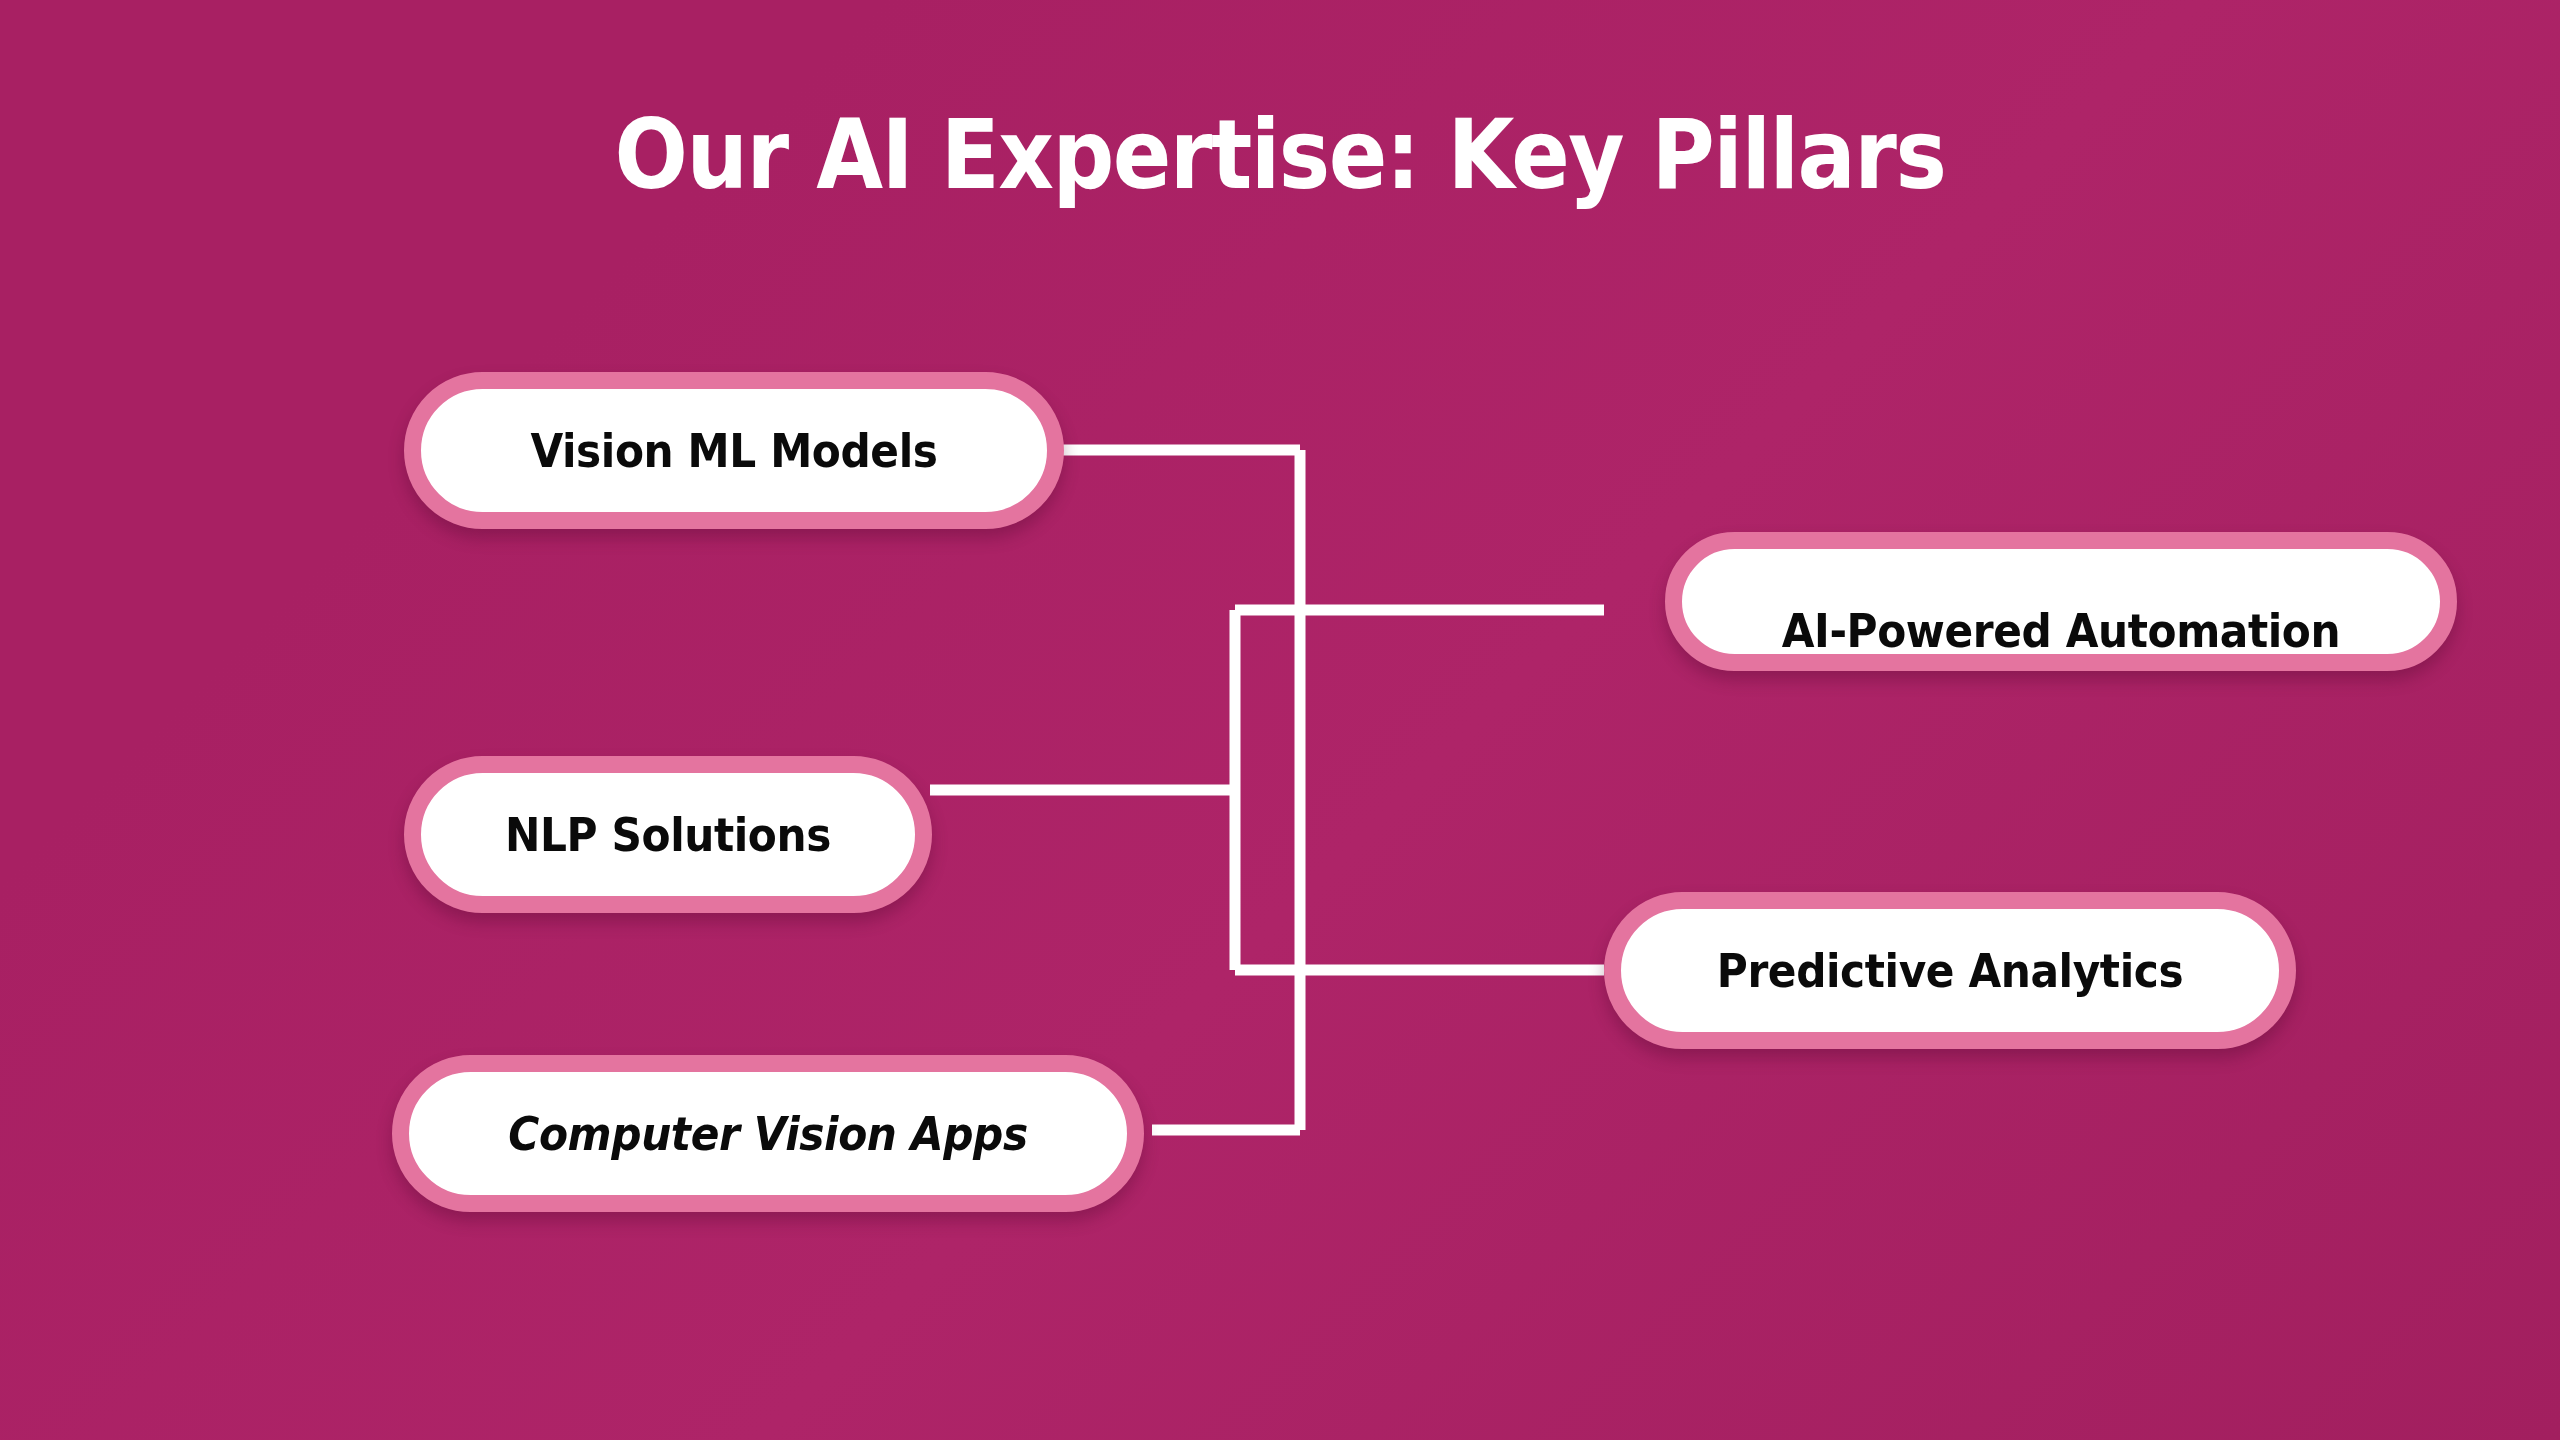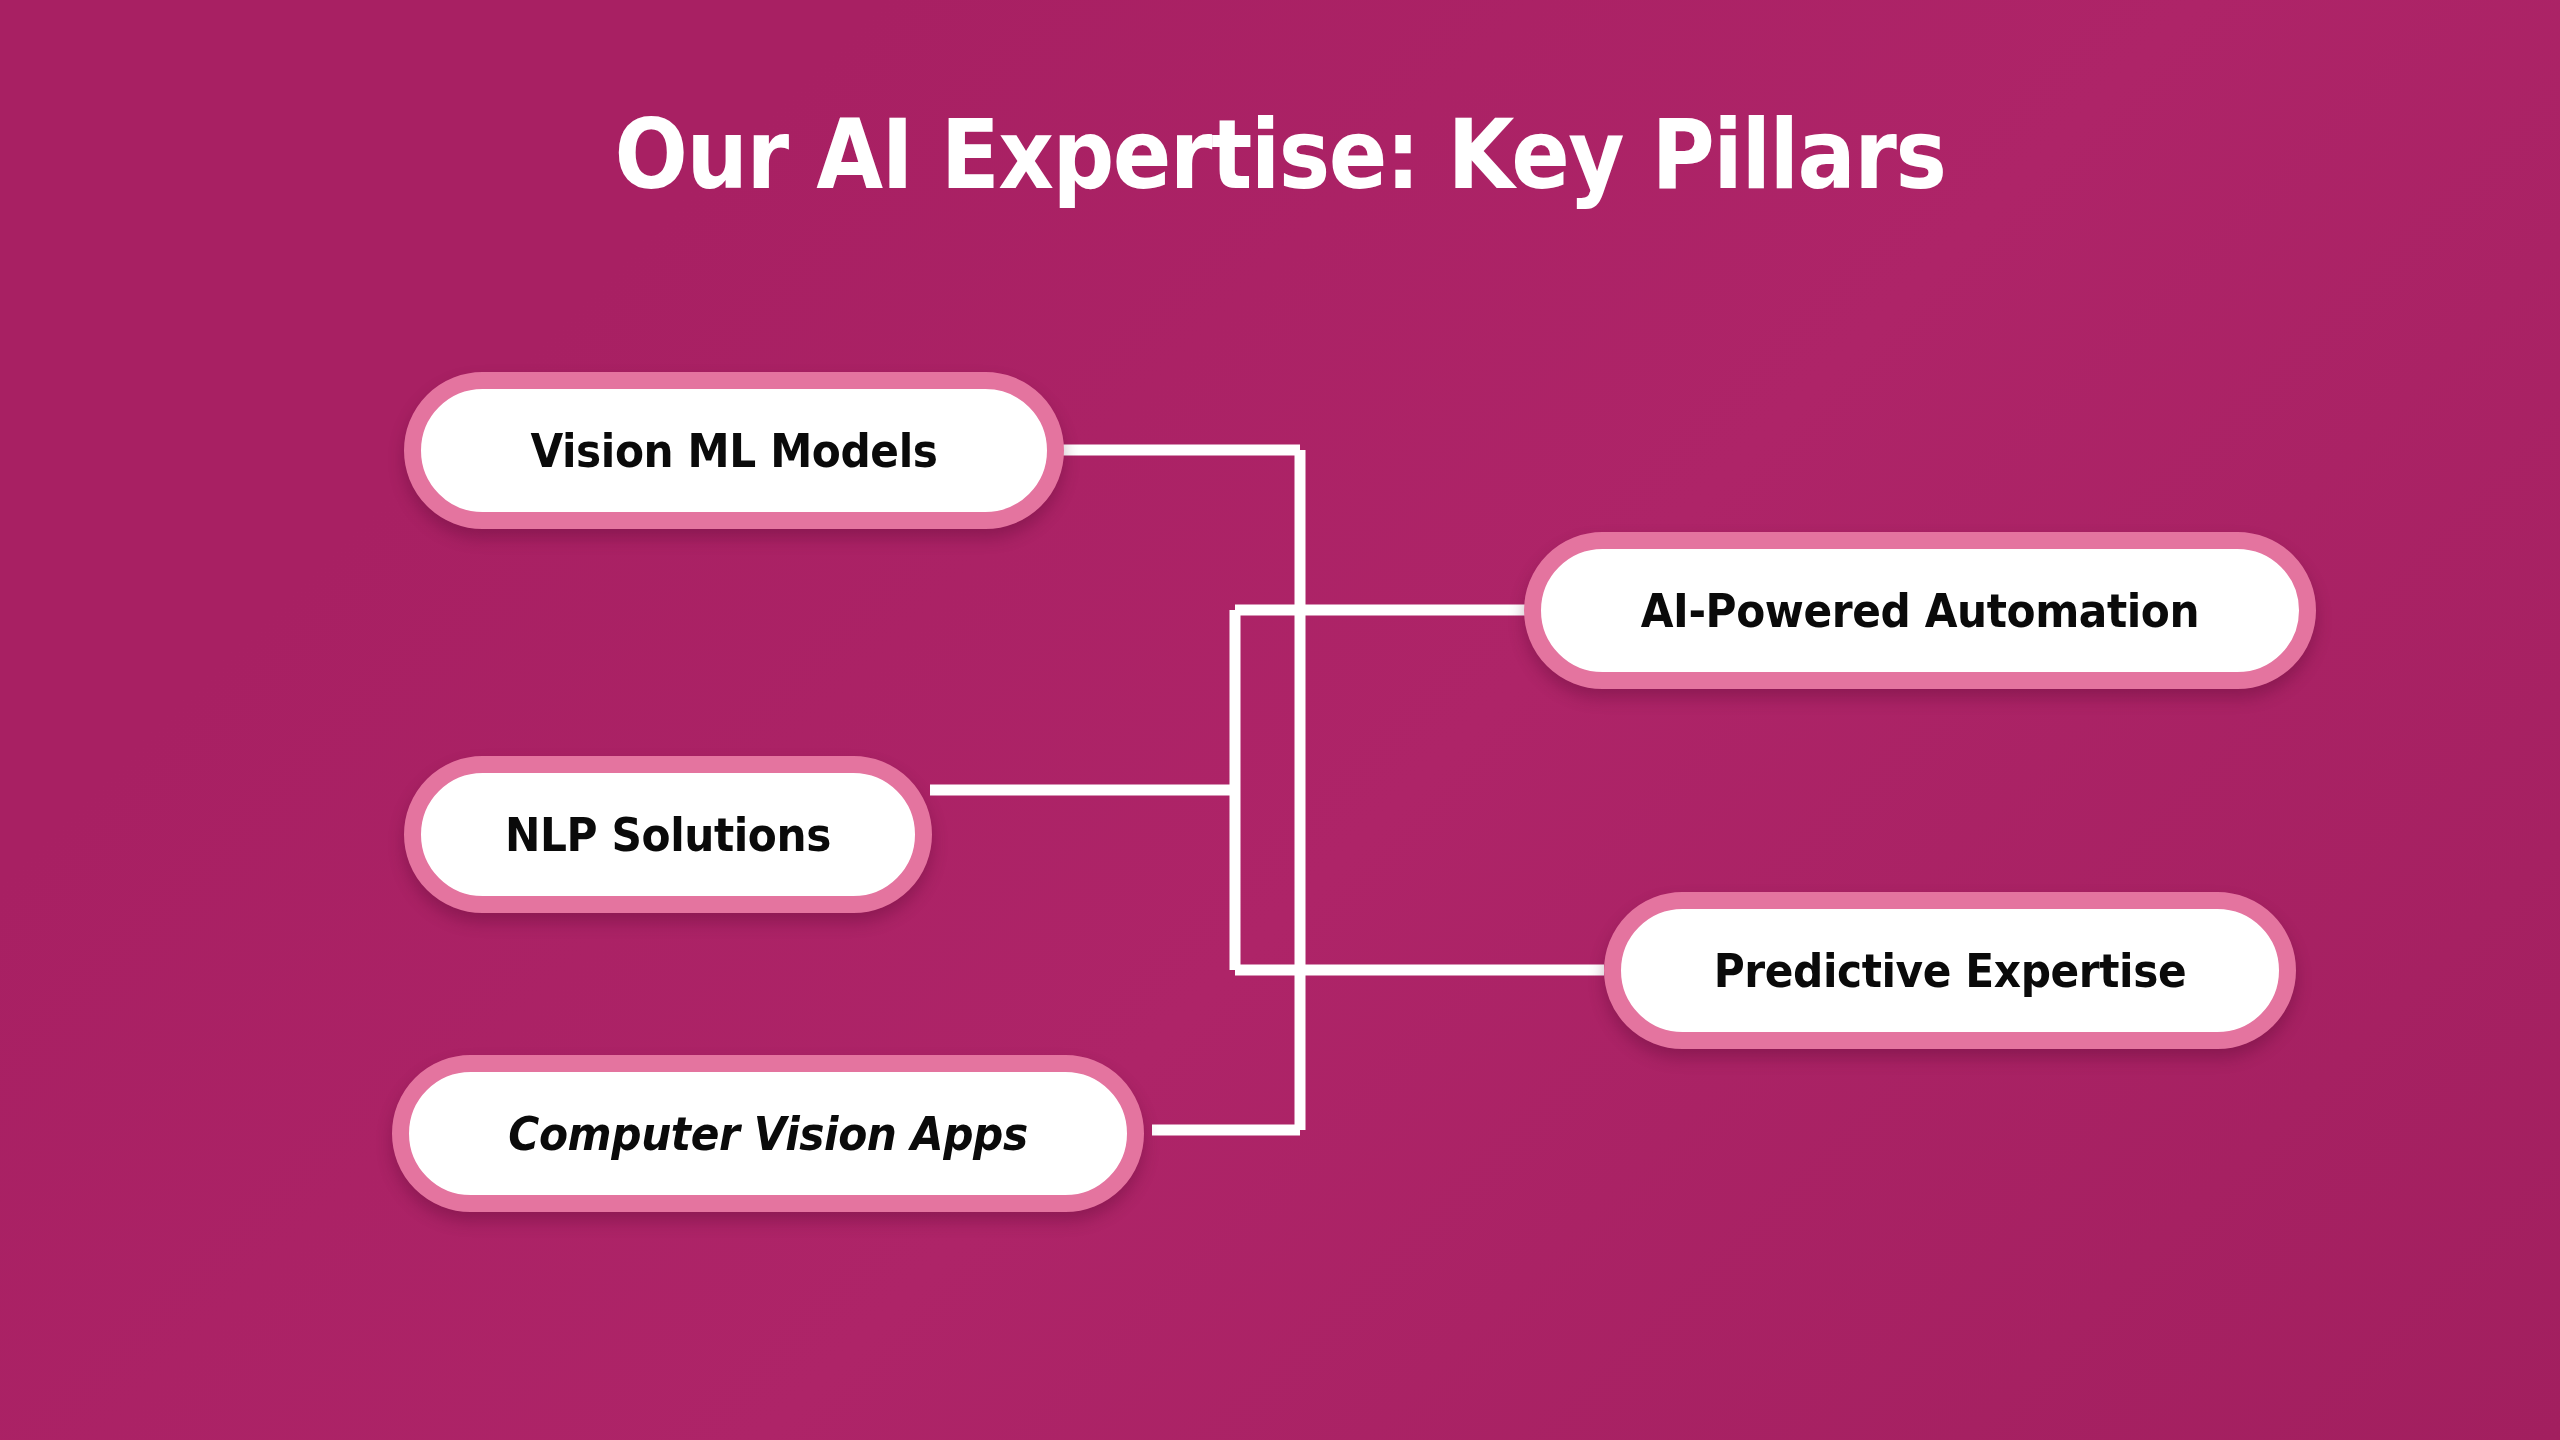--- a/index.html
+++ b/index.html
@@ -70,21 +70,21 @@
     font-stretch:condensed;
     letter-spacing:-0.4px;
     white-space:nowrap;
     line-height:1;
   }
 
   
   #node-custom-ml        { left:404px;  top:372px;  width:660px; height:157px; }
   #node-nlp              { left:404px;  top:756px;  width:528px; height:157px; }
   #node-cv               { left:392px;  top:1055px; width:752px; height:157px;font-style:italic; }
-  #node-automation       { left:1524px; top:532px;  width:792px; height:157px; }
+  #node-automation       { left:1665px; top:532px;  width:792px; height:139px;align-items:flex-end; }
   #node-predictive       { left:1604px; top:892px;  width:692px; height:157px; }
 </style>
 </head>
 <body>
 
 <div id="slide">
 
   <h1 id="title">Our AI Expertise: Key Pillars</h1>
 
   <svg id="connectors" viewBox="0 0 2560 1440">
@@ -116,16 +116,16 @@
 
   <div class="node" id="node-cv">
     <span class="node-label">Computer Vision Apps</span>
   </div>
 
   <div class="node" id="node-automation">
     <span class="node-label">AI-Powered Automation</span>
   </div>
 
   <div class="node" id="node-predictive">
-    <span class="node-label">Predictive Expertise</span>
+    <span class="node-label">Predictive Analytics</span>
   </div>
 
 </div>
 
 </body></html>

